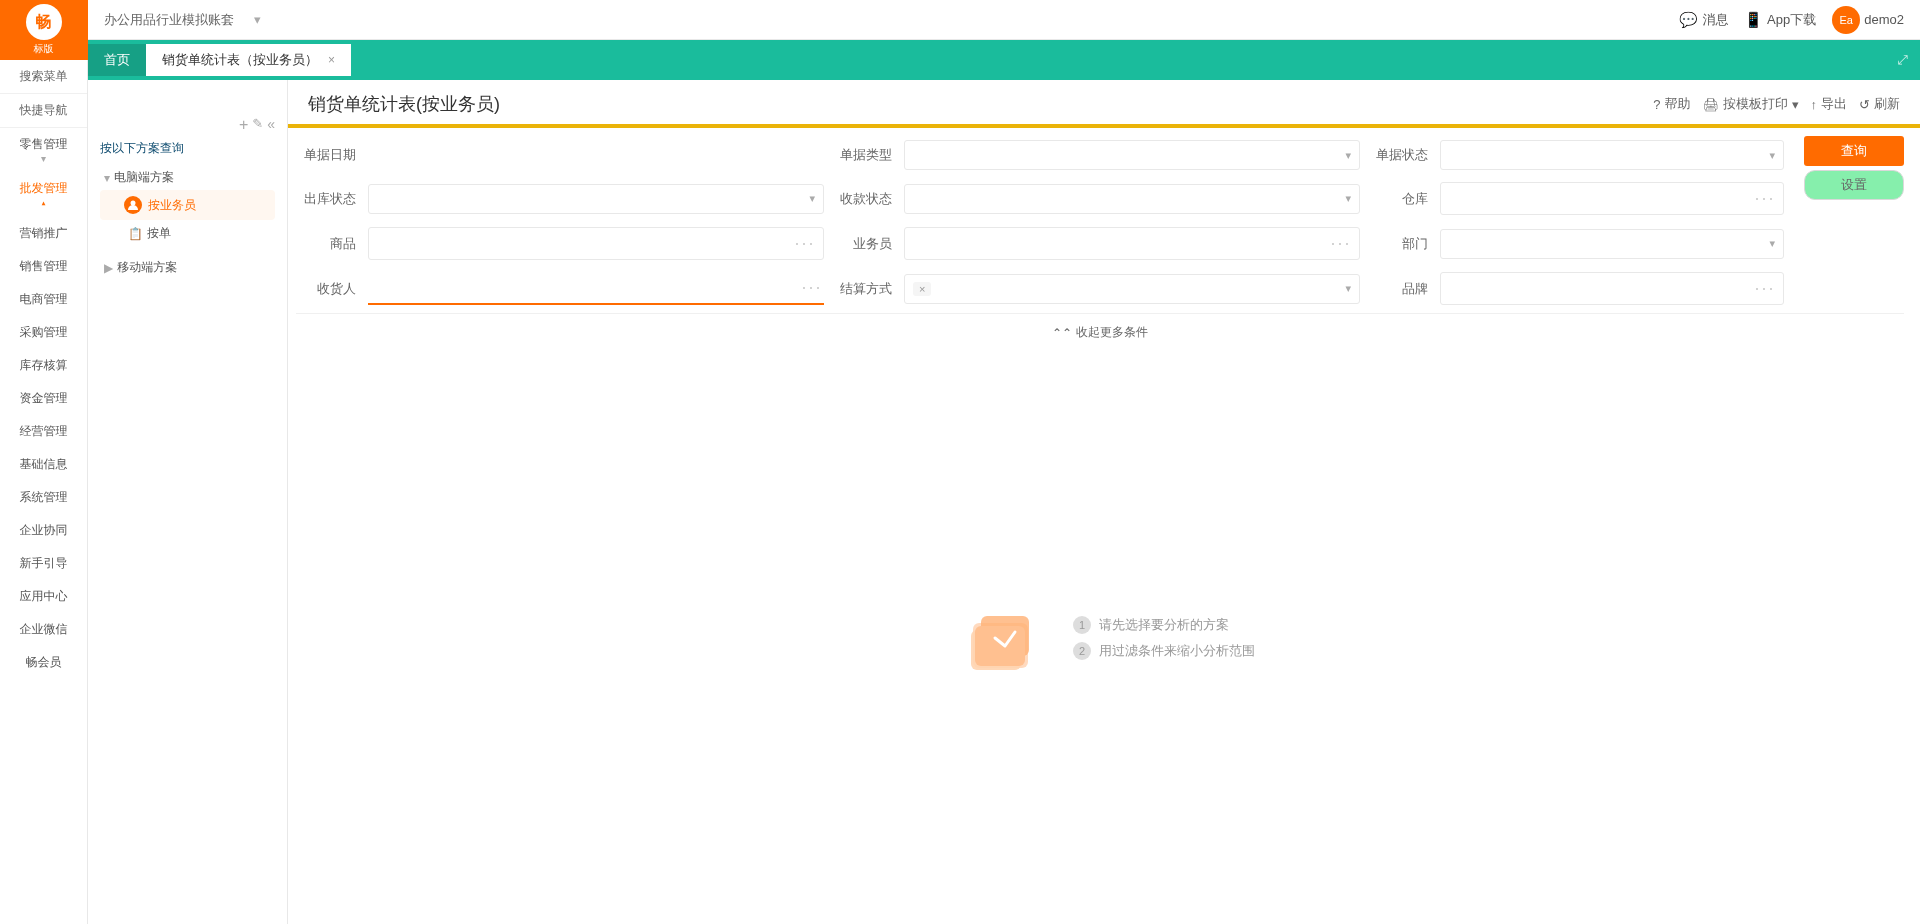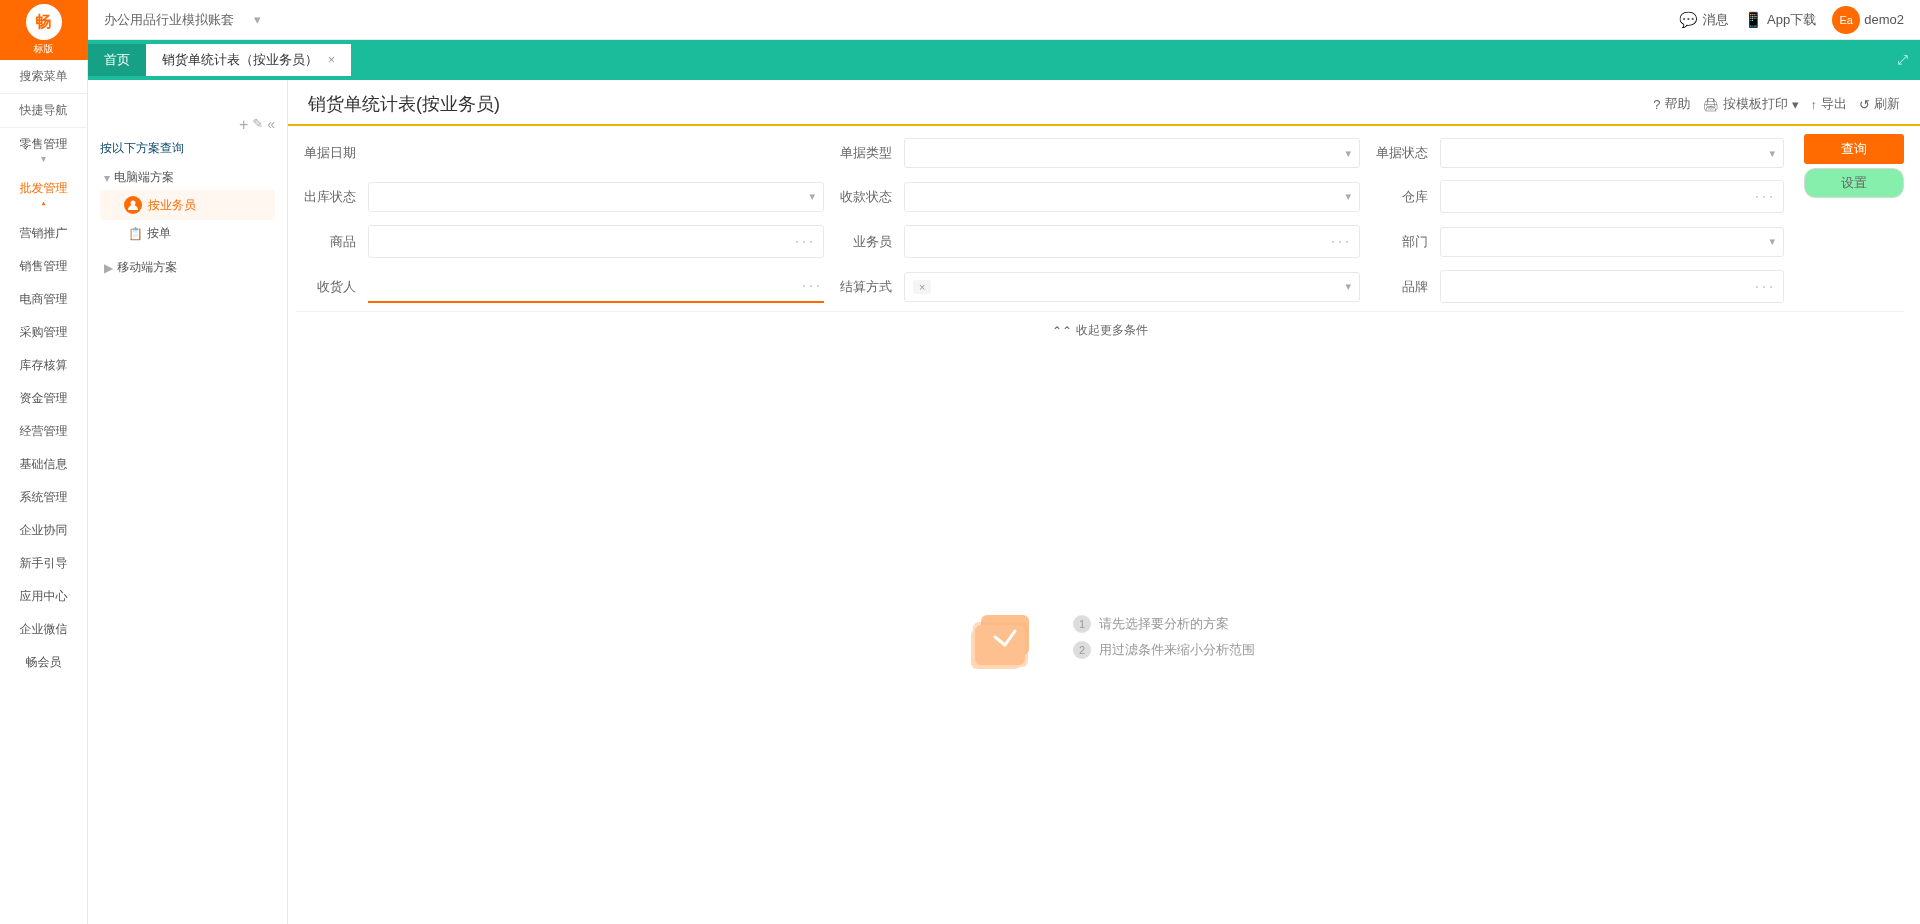--- a/index.html
+++ b/index.html
@@ -50,21 +50,21 @@
     .scheme-group-header .arrow { color: #aaa; }
     .scheme-item { display: flex; align-items: center; padding: 6px 24px; cursor: pointer; font-size: 12px; color: #555; gap: 6px; border-radius: 4px; margin: 0 4px; }
     .scheme-item.active { color: #ff6b00; background: #fff7f0; }
     .scheme-item .scheme-icon { width: 18px; height: 18px; border-radius: 50%; background: #ff6b00; display: flex; align-items: center; justify-content: center; color: #fff; font-size: 10px; }
     .scheme-subitem { display: flex; align-items: center; padding: 5px 32px; cursor: pointer; font-size: 12px; color: #555; gap: 4px; }
 
     
     .right-panel { flex: 1; display: flex; flex-direction: column; overflow: hidden; }
 
     
-    .page-title-bar { padding: 12px 20px 8px; display: flex; align-items: center; justify-content: space-between; border-bottom: 2px solid #eab308; }
+    .page-title-bar { padding: 12px 20px 8px; display: flex; align-items: center; justify-content: space-between; border-bottom: 4px solid #eab308; }
     .page-title { font-size: 18px; font-weight: 500; color: #333; }
     .page-actions { display: flex; align-items: center; gap: 12px; }
     .page-action-btn { display: flex; align-items: center; gap: 4px; color: #666; font-size: 13px; cursor: pointer; }
     .date-filter { display: flex; align-items: center; gap: 6px; }
     .date-btn { padding: 2px 8px; border-radius: 3px; cursor: pointer; font-size: 12px; color: #666; border: 1px solid transparent; }
     .date-btn.active { background: #ff6b00; color: #fff; border-color: #ff6b00; border-radius: 3px; }
     .date-range { font-size: 12px; color: #999; }
     .tag-x { display: inline-flex; align-items: center; gap: 4px; background: #f5f5f5; border-radius: 3px; padding: 1px 6px; font-size: 12px; }
     .tag-x .x { cursor: pointer; color: #999; font-size: 11px; }
 

